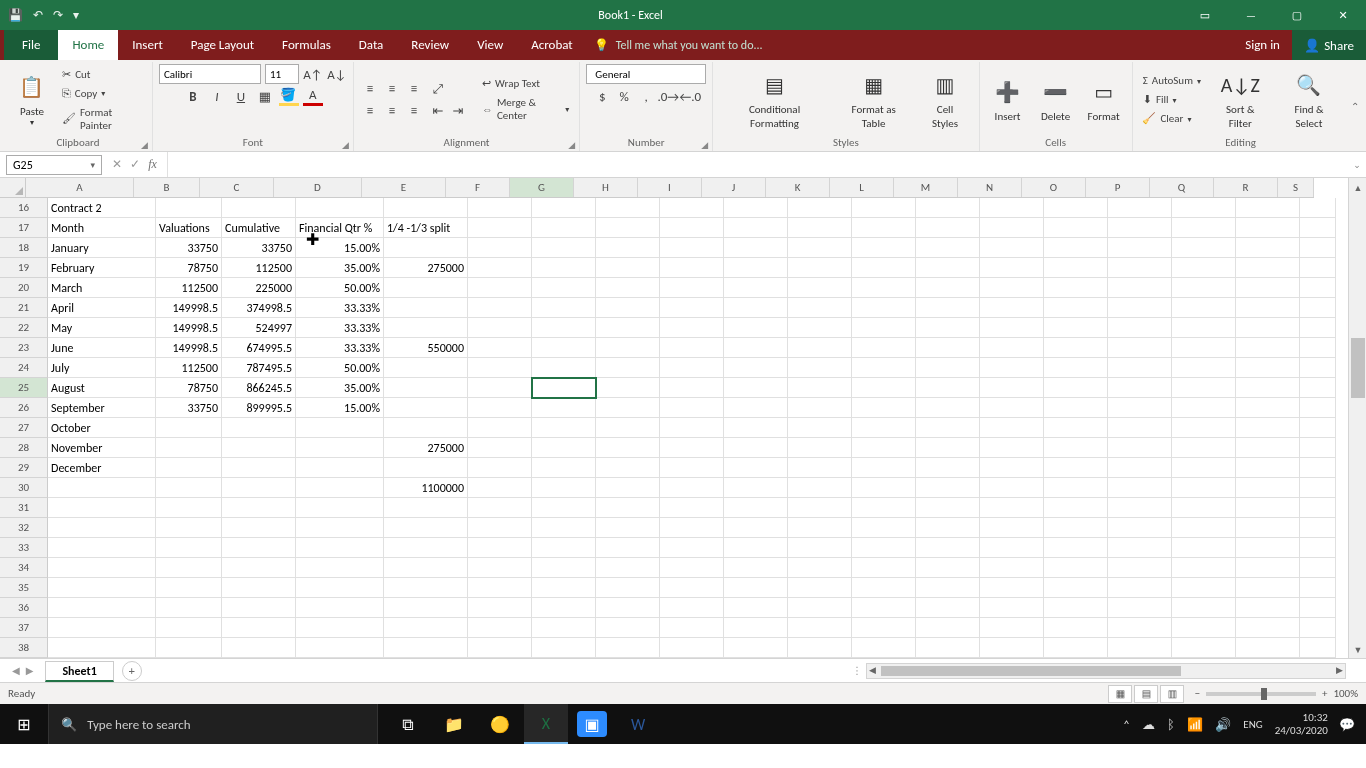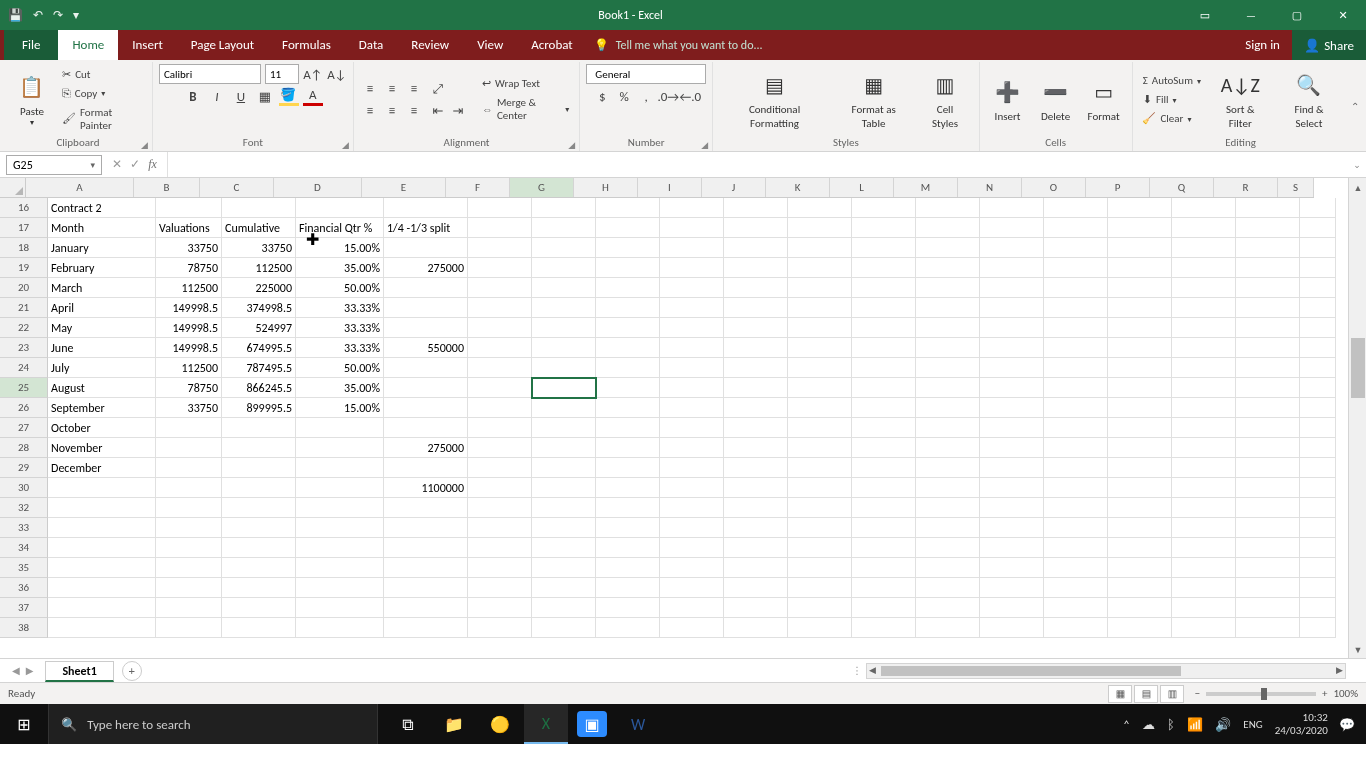--- a/index.html
+++ b/index.html
@@ -686,20 +686,42 @@
           <div class="cell cL"></div>
           <div class="cell cM"></div>
           <div class="cell cN"></div>
           <div class="cell cO"></div>
           <div class="cell cP"></div>
           <div class="cell cQ"></div>
           <div class="cell cR"></div>
           <div class="cell cS"></div>
         </div>
         <div class="row">
+          <div class="rowhead">31</div>
+          <div class="cell cA"></div>
+          <div class="cell cB num"></div>
+          <div class="cell cC num"></div>
+          <div class="cell cD num"></div>
+          <div class="cell cE num"></div>
+          <div class="cell cF"></div>
+          <div class="cell cG"></div>
+          <div class="cell cH"></div>
+          <div class="cell cI"></div>
+          <div class="cell cJ"></div>
+          <div class="cell cK"></div>
+          <div class="cell cL"></div>
+          <div class="cell cM"></div>
+          <div class="cell cN"></div>
+          <div class="cell cO"></div>
+          <div class="cell cP"></div>
+          <div class="cell cQ"></div>
+          <div class="cell cR"></div>
+          <div class="cell cS"></div>
+        </div>
+        <div class="row">
           <div class="rowhead">32</div>
           <div class="cell cA"></div>
           <div class="cell cB num"></div>
           <div class="cell cC num"></div>
           <div class="cell cD num"></div>
           <div class="cell cE num"></div>
           <div class="cell cF"></div>
           <div class="cell cG"></div>
           <div class="cell cH"></div>
           <div class="cell cI"></div>

